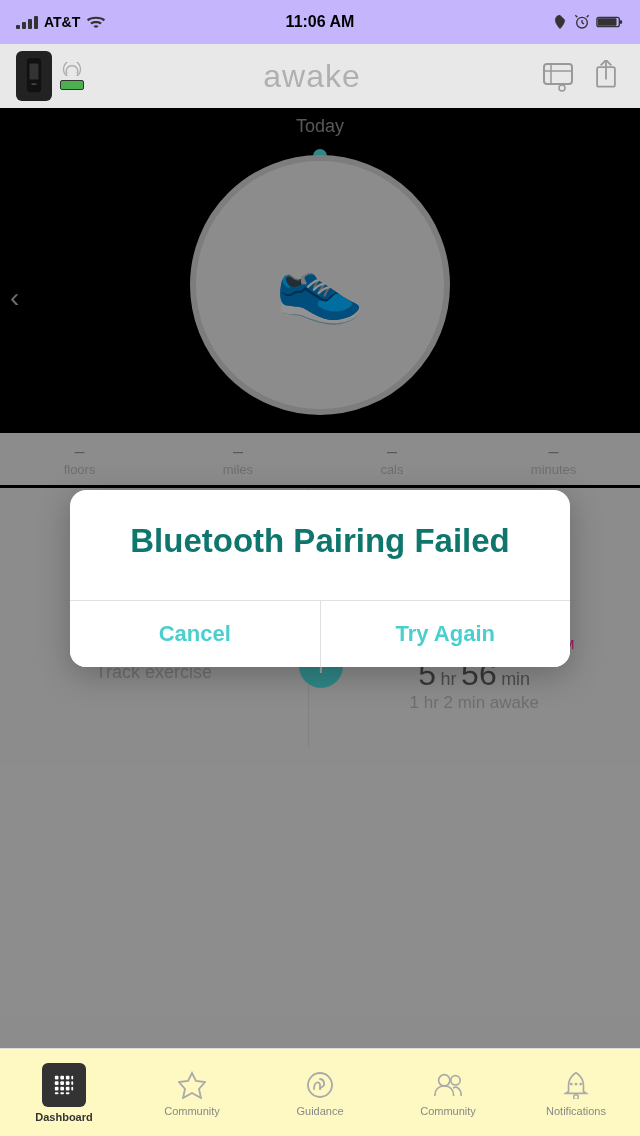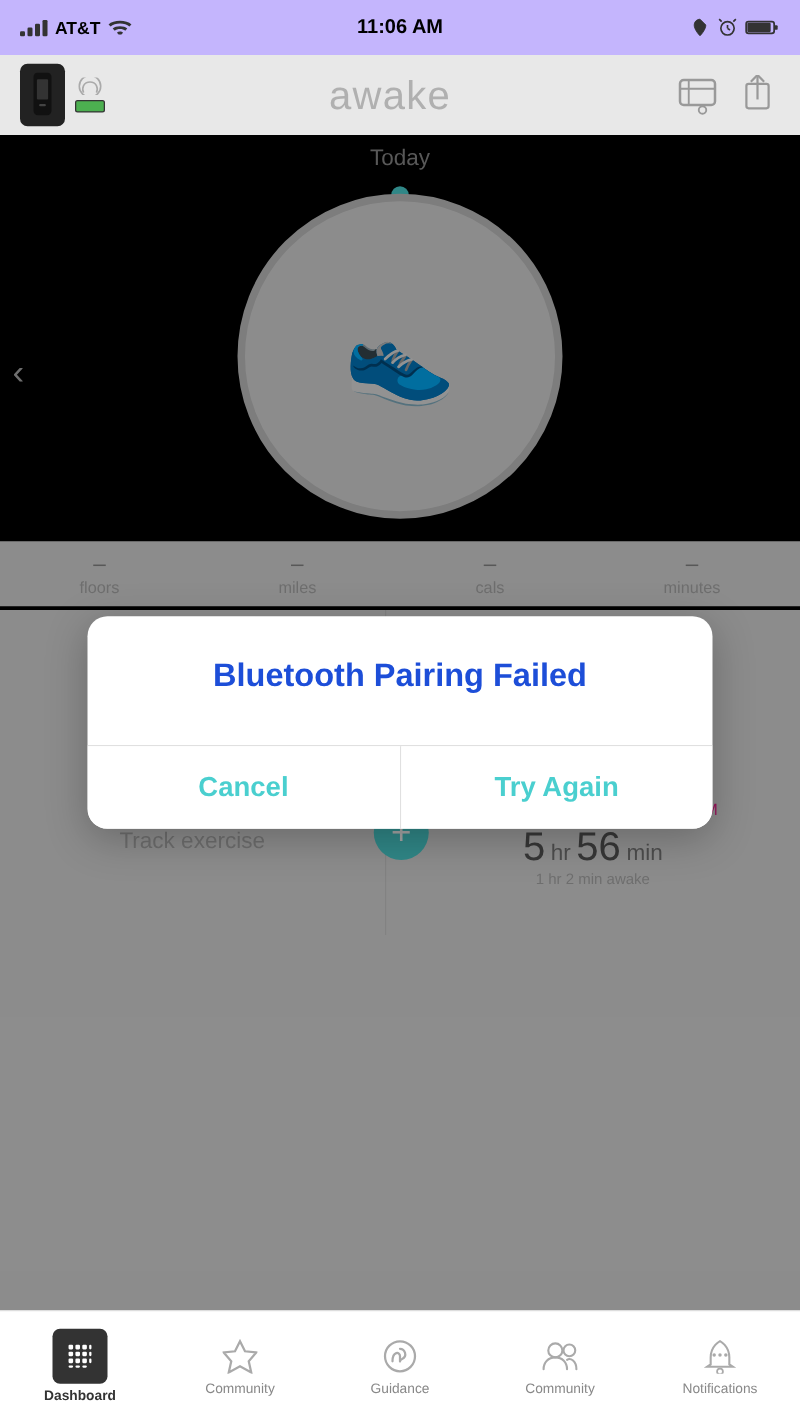--- a/index.html
+++ b/index.html
@@ -237,21 +237,21 @@
     }
     .sleep-time-start {
       font-size: 13px;
       color: #e91e8c;
     }
     .sleep-time-end {
       font-size: 13px;
       color: #e91e8c;
     }
     .sleep-sub {
-      font-size: 12px;
+      font-size: 17px;
       color: #aaa;
       text-align: center;
     }
 
     
     .modal-overlay {
       position: absolute;
       top: 0;
       left: 0;
       width: 100%;
@@ -267,23 +267,23 @@
       border-radius: 16px;
       width: 500px;
       overflow: hidden;
       box-shadow: 0 8px 32px rgba(0,0,0,0.25);
     }
     .modal-body {
       padding: 32px 40px 24px;
       text-align: center;
     }
     .modal-title {
-      font-size: 26px;
+      font-size: 33px;
       font-weight: 800;
-      color: #1d4ed8;
+      color: #0f766e;
       margin-bottom: 16px;
     }
     .modal-message {
       font-size: 18px;
       color: #444;
       line-height: 1.4;
     }
     .modal-divider {
       height: 1px;
       background: #e0e0e0;
@@ -306,21 +306,21 @@
       background: #e0e0e0;
     }
 
     
     .tab-bar {
       position: absolute;
       bottom: 0;
       left: 0;
       width: 100%;
       height: 88px;
-      background: #ffffff;
+      background: #fef9c3;
       border-top: 1px solid #ddd;
       display: flex;
       align-items: center;
     }
     .tab-item {
       flex: 1;
       display: flex;
       flex-direction: column;
       align-items: center;
       justify-content: center;

